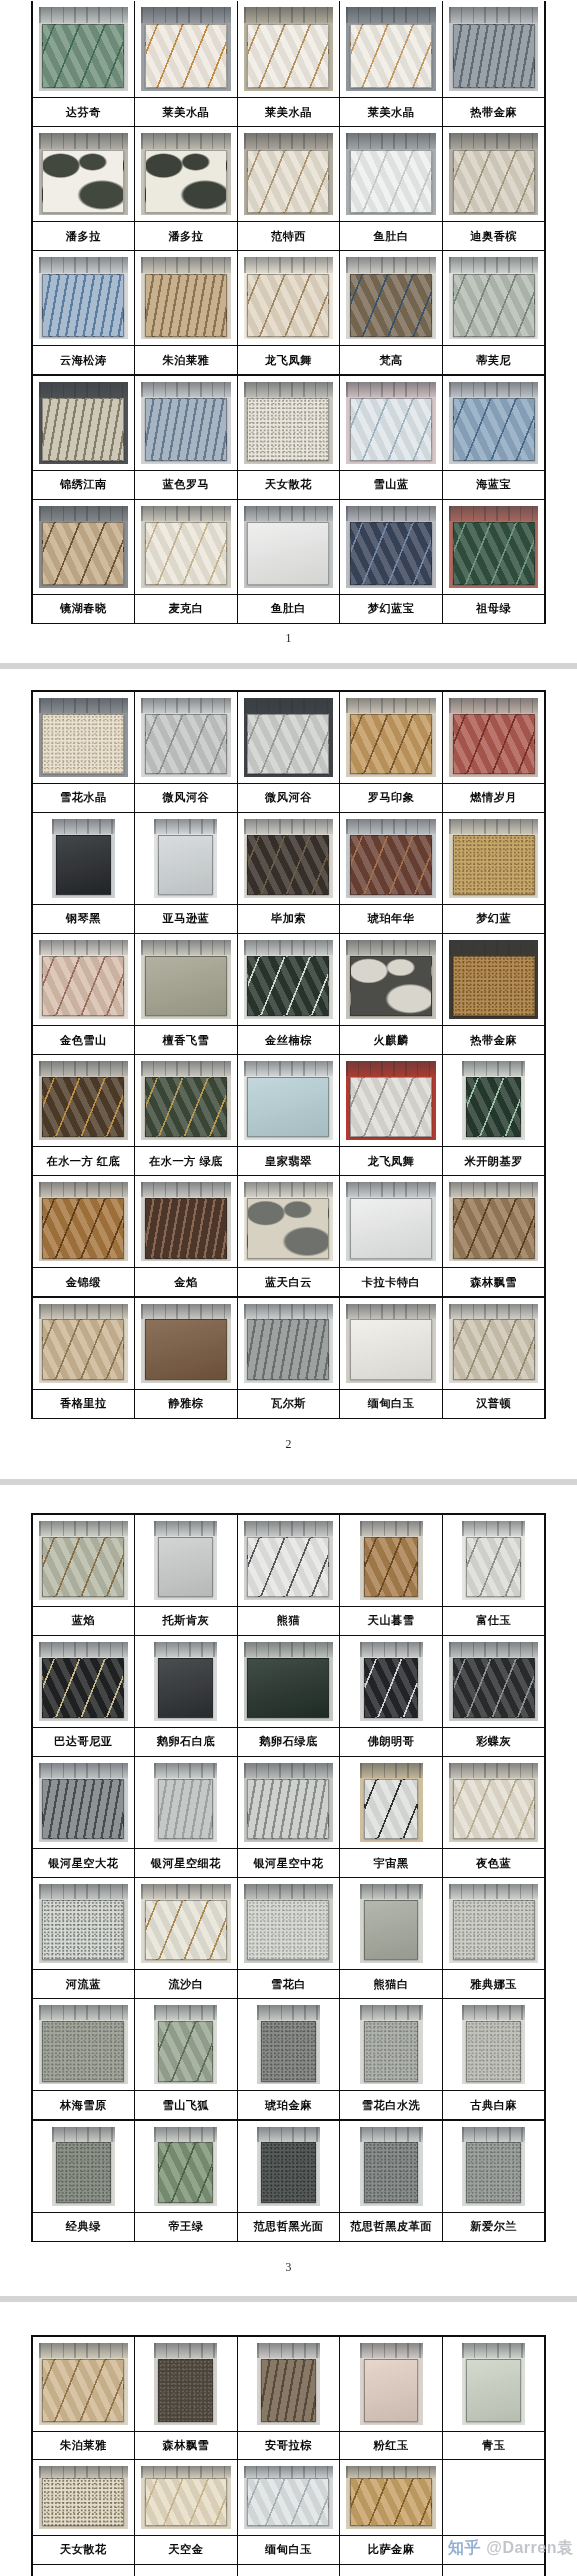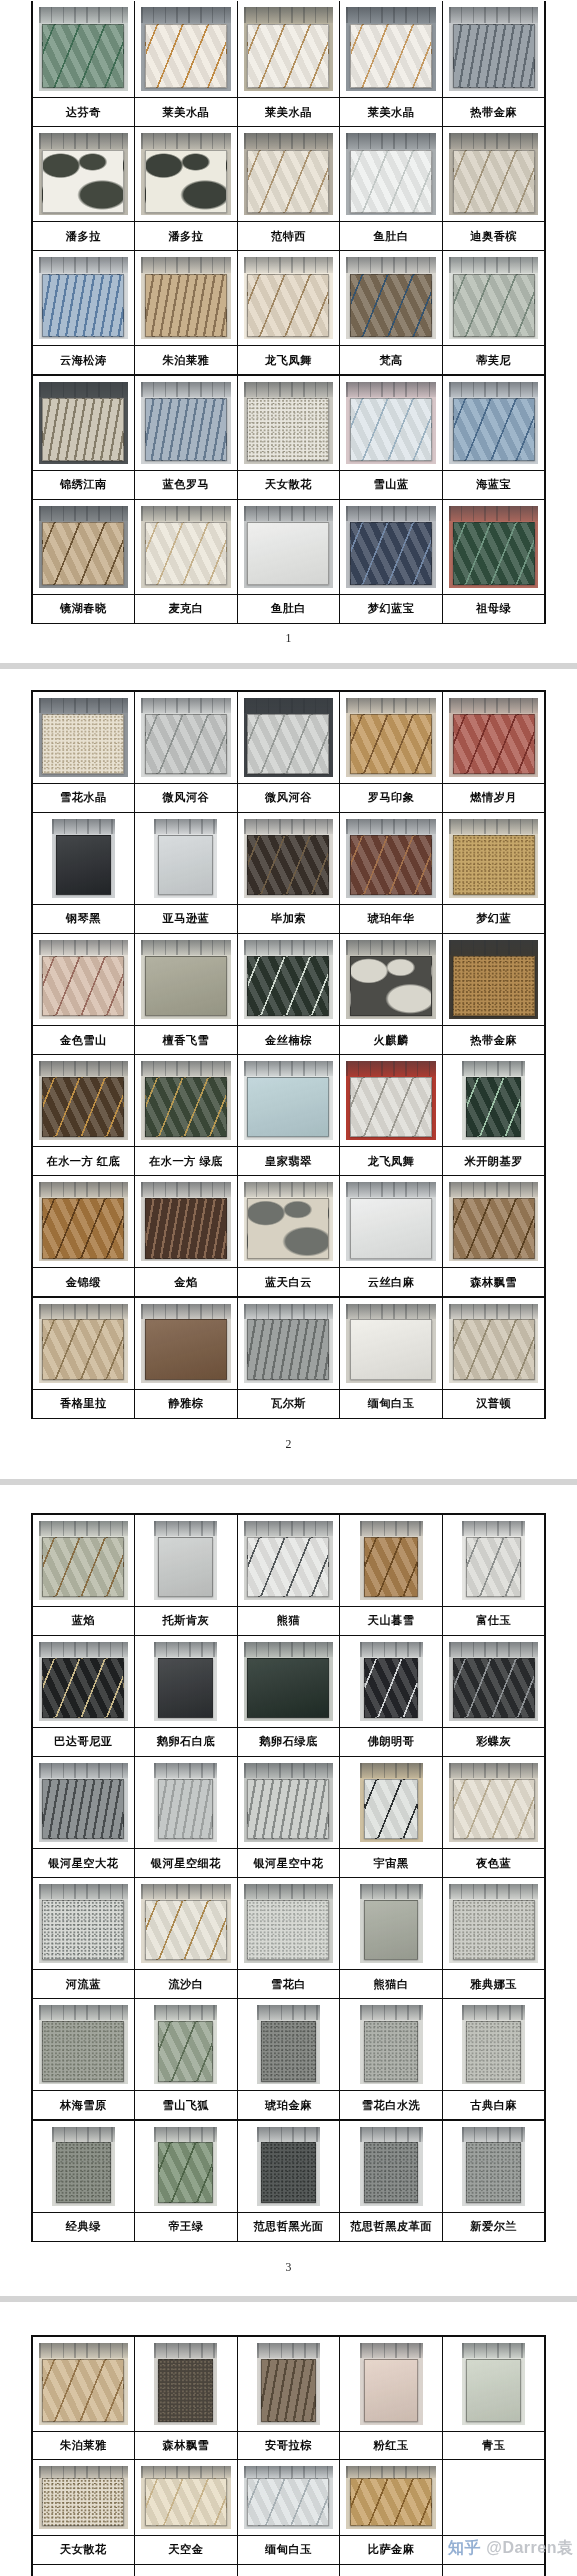--- a/index.html
+++ b/index.html
@@ -576,21 +576,21 @@
           <div class="cell cell-lbl">
             <span>金锦缎</span>
           </div>
           <div class="cell cell-lbl">
             <span>金焰</span>
           </div>
           <div class="cell cell-lbl">
             <span>蓝天白云</span>
           </div>
           <div class="cell cell-lbl">
-            <span>云丝白麻</span>
+            <span>卡拉卡特白</span>
           </div>
           <div class="cell cell-lbl">
             <span>森林飘雪</span>
           </div>
           <div class="cell cell-img">
             <div class="photo" style="width: 88%; height: 79px; background: rgb(220, 213, 198);">
               <div class="roof"></div>
               <div class="slabwrap">
                 <div class="slab" style="width: 94%; height: 97%; background: repeating-linear-gradient(112deg, rgba(0, 0, 0, 0) 0px, rgba(0, 0, 0, 0) 9.6px, rgb(141, 120, 85) 9.6px, rgb(141, 120, 85) 11.2px, rgba(0, 0, 0, 0) 11.2px, rgba(0, 0, 0, 0) 23.5px), repeating-linear-gradient(64deg, rgba(255, 255, 255, 0.16) 0px, rgba(255, 255, 255, 0.16) 5.9px, rgba(0, 0, 0, 0.06) 5.9px, rgba(0, 0, 0, 0.06) 12.3px), linear-gradient(rgb(203, 182, 149), rgb(203, 182, 149));"></div>
               </div>

